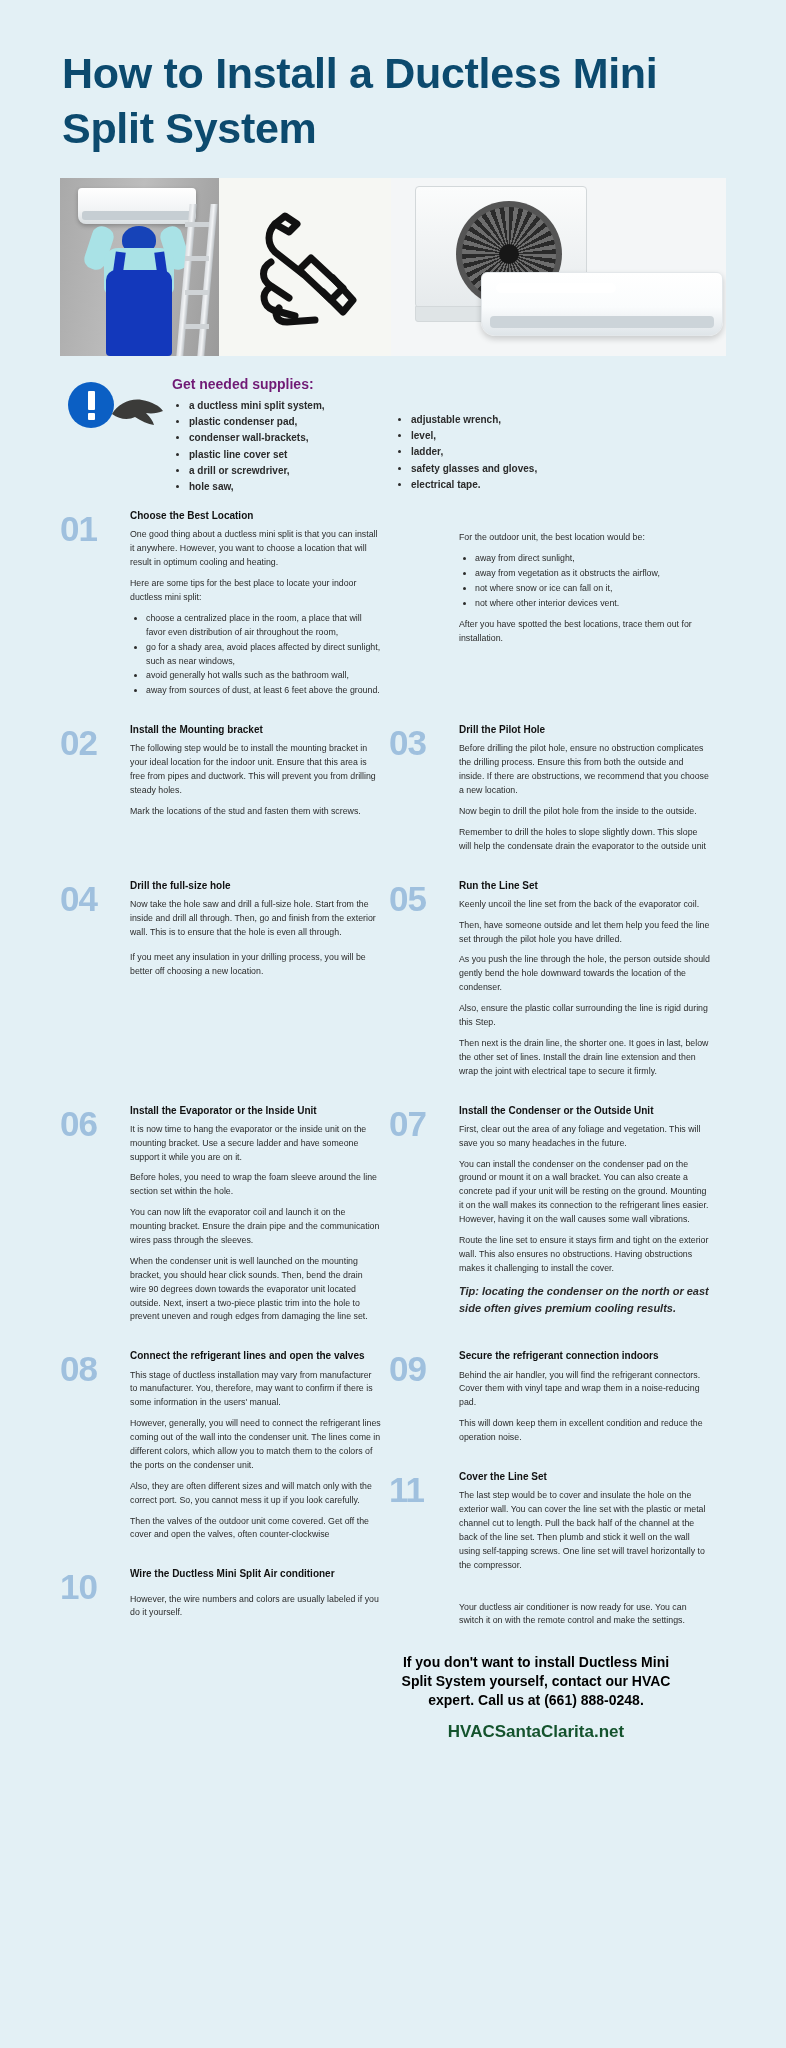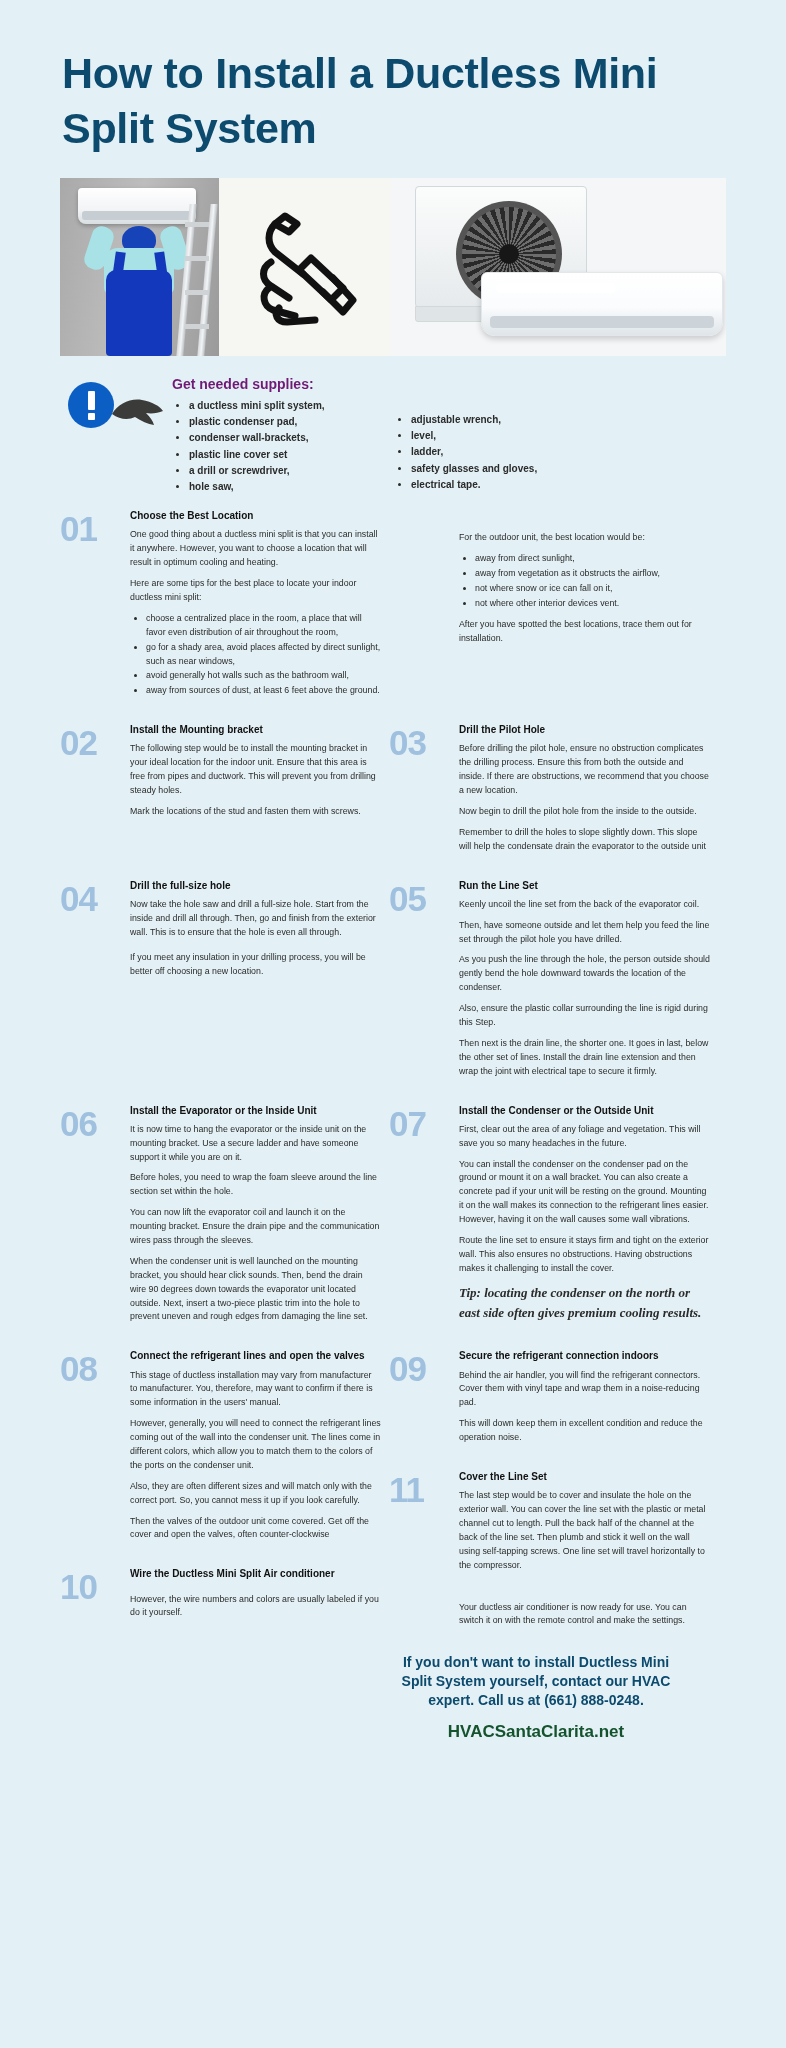--- a/index.html
+++ b/index.html
@@ -124,26 +124,26 @@
   .stepnum{
     font-size:35px;font-weight:bold;color:#9fc0de;line-height:1;
     width:60px;flex:none;text-align:left;letter-spacing:-1px;padding-top:2px;
   }
   .stepbody{flex:1;}
   .stephead{font-size:10px;font-weight:bold;color:#111;margin:0 0 6px 0;line-height:1.32;}
   .steptext{font-size:8.8px;line-height:1.58;color:#2b2b2b;margin:0;}
   .steptext p{margin:0 0 7px 0;}
   .steptext ul{margin:3px 0 7px 0;padding-left:16px;}
   .steptext li{margin-bottom:1px;}
-  .tip{font-style:italic;font-weight:bold;font-size:13px;line-height:1.58;margin-top:6px;font-family:Liberation Serif, serif;}
+  .tip{font-style:italic;font-weight:bold;font-size:11px;line-height:1.58;margin-top:6px;}
   
   .footer{
     width:340px;margin:10px 0 0 auto;padding:0 46px 0 0;text-align:center;box-sizing:border-box;
   }
-  .footer-cta{font-size:14px;font-weight:bold;color:#0c4a6e;line-height:1.33;}
+  .footer-cta{font-size:14px;font-weight:bold;color:#000000;line-height:1.33;}
   .footer-url{font-size:17px;font-weight:bold;color:#14532d;margin-top:13px;}
   .bottom-pad{height:18px;}
 </style>
 </head>
 <body>
 
 <div class="page">
 
   <div class="title">How to Install a Ductless Mini Split System</div>
 

